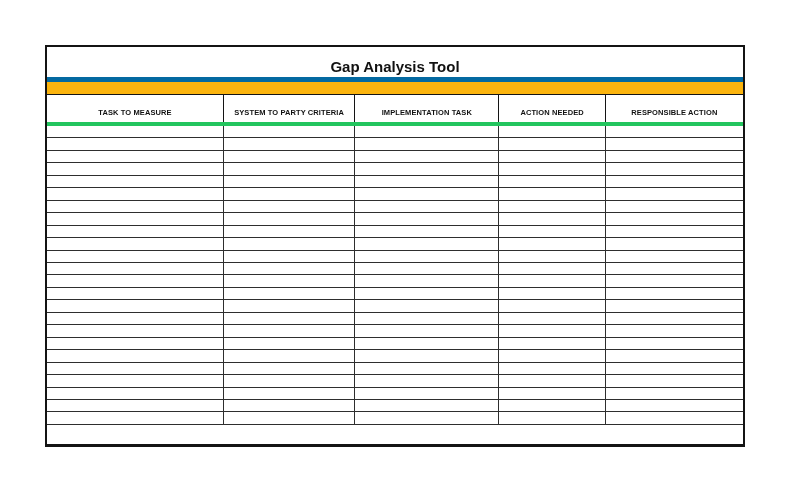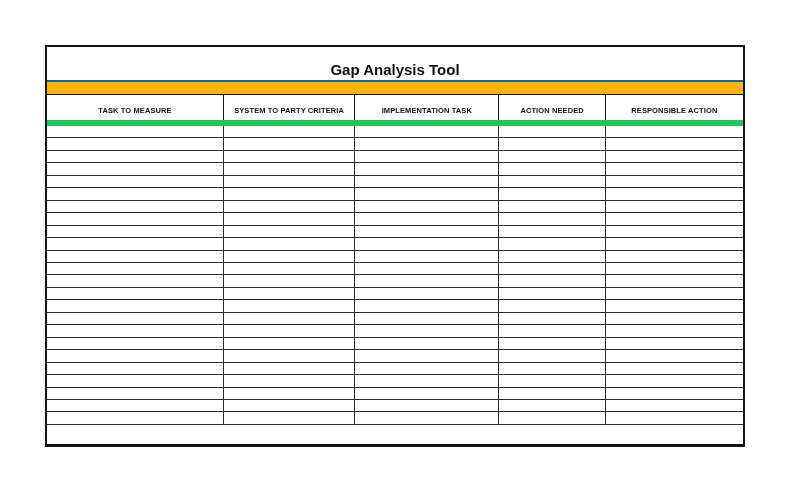--- a/index.html
+++ b/index.html
@@ -24,39 +24,39 @@
     box-sizing: border-box;
     border: 2px solid #141414;
     border-bottom-width: 3px;
     background: #ffffff;
     display: flex;
     flex-direction: column;
   }
   .title-row {
     height: 35px;
     box-sizing: border-box;
-    border-bottom: 2px solid #0369a1;
+    border-bottom: 5px solid #0369a1;
     display: flex;
     align-items: flex-end;
     justify-content: center;
     padding-bottom: 2px;
     font-size: 15px;
     font-weight: bold;
     color: #111111;
   }
   .accent-bar {
     height: 13px;
     box-sizing: border-box;
     border-bottom: 1px solid #141414;
     background: #FBB40E; 
   }
   .header-row {
     height: 31px;
     box-sizing: border-box;
-    border-bottom: 6px solid #22c55e;
+    border-bottom: 4px solid #22c55e;
     display: flex;
   }
   .hcell {
     box-sizing: border-box;
     border-right: 1px solid #141414;
     display: flex;
     align-items: flex-end;
     justify-content: center;
     padding-bottom: 5px;
     font-size: 7.5px;

